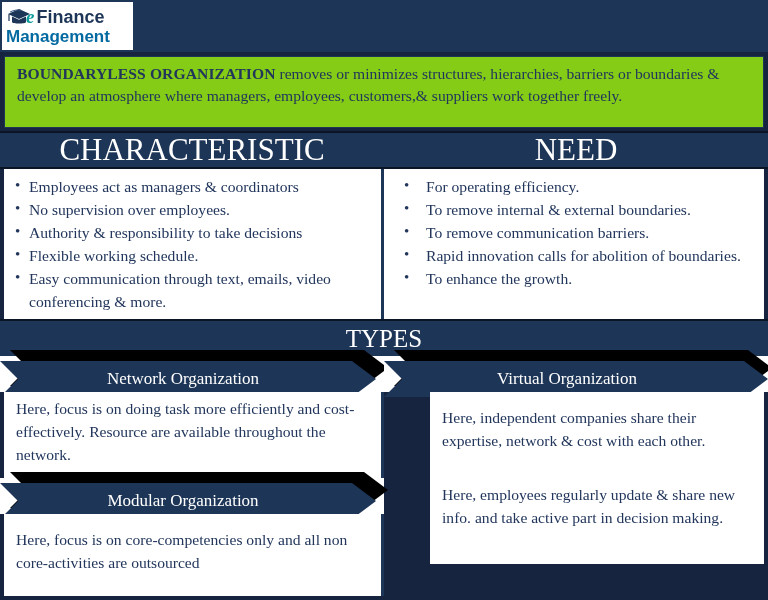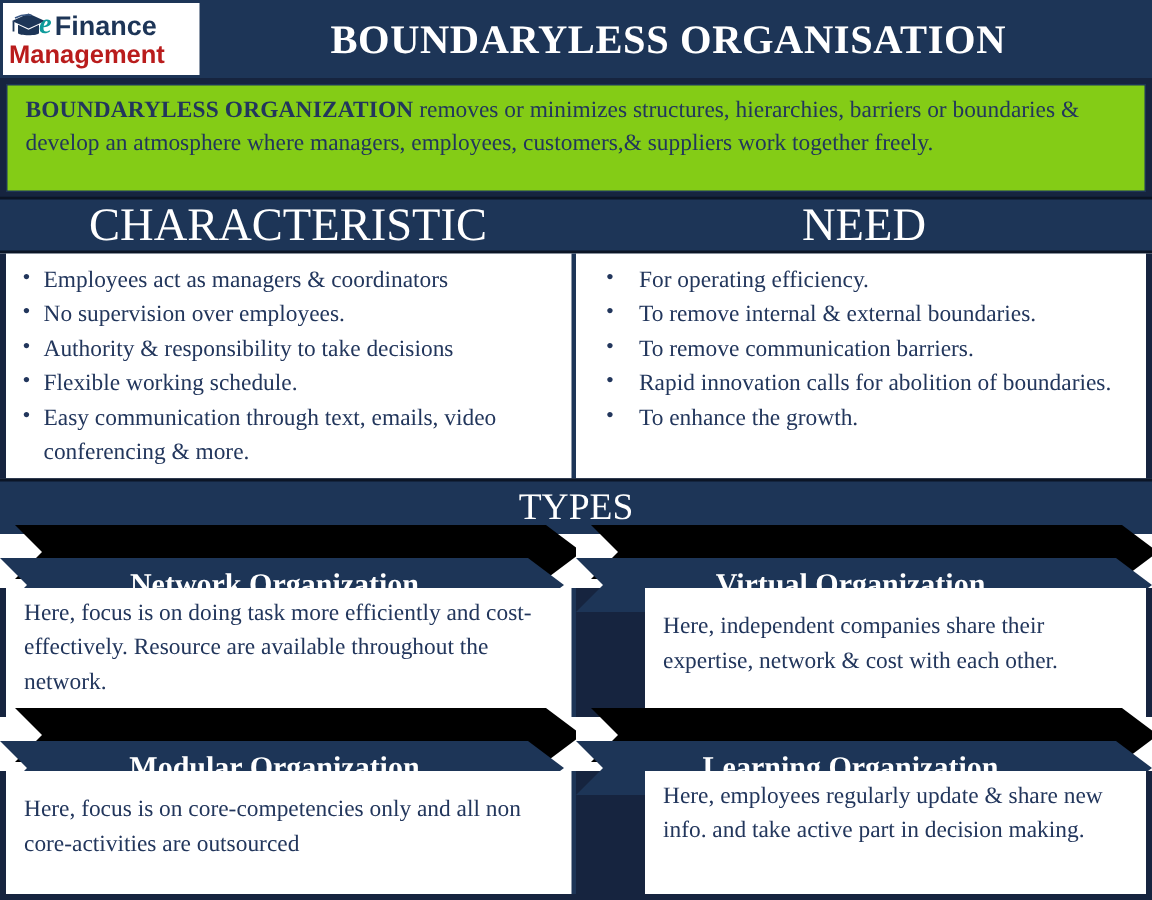--- a/index.html
+++ b/index.html
@@ -59,21 +59,21 @@
     font-family: "Liberation Sans", sans-serif;
     font-weight: bold;
     font-size: 18px;
     color: #1d3557;
     letter-spacing: 0px;
   }
   .logo-mgmt {
     font-family: "Liberation Sans", sans-serif;
     font-weight: bold;
     font-size: 17px;
-    color: #b91c1c;
+    color: #0369a1;
     line-height: 19px;
     margin-top: -1px;
   }
   .header-title {
     position: absolute;
     left: 133px; top: 0;
     width: 635px; height: 52px;
     display: flex;
     align-items: center;
     justify-content: center;
@@ -208,32 +208,31 @@
   .arrow-shadow {
     position: absolute;
     left: 0; top: 0;
     width: 384px; height: 36px;
     background: #000000;
     clip-path: polygon(6px 0, 360px 0, 384px 18px, 360px 36px, 6px 36px, 24px 18px);
     transform: translate(4px, -6px);
   }
   .arrow {
     position: absolute;
-    left: 0; top: 16px;
+    left: 0; top: 5px;
     width: 384px; height: 36px;
     background: #1d3557;
     clip-path: polygon(0 0, 360px 0, 384px 18px, 360px 36px, 0 36px, 18px 18px);
     display: flex;
     align-items: center;
     justify-content: center;
     color: #ffffff;
-    font-size: 20px;
+    font-size: 17px;
     box-sizing: border-box;
     padding-right: 18px;
-    font-weight: bold;
   }
   .arrow-body-left  { clip-path: polygon(0 0, 352px 0, 376px 18px, 352px 36px, 0 36px, 18px 18px); }
 
   .type-body {
     position: relative;
     background: #ffffff;
     box-sizing: border-box;
     color: #22365c;
     font-size: 15.6px;
     line-height: 23px;
@@ -268,21 +267,20 @@
             <path d="M6 9.5 L6 15 C6 17 20 17 20 15 L20 9.5 L13 12.8 Z" fill="#1d3557"></path>
             <path d="M3 7.2 L3 14" stroke="#1d3557" stroke-width="1.2" fill="none"></path>
             <path d="M4 5 C8 3 12 2.6 15 3.2" stroke="#3d5a86" stroke-width="1" fill="none"></path>
           </svg>
         </span>
         <span class="logo-e">e</span>
         <span class="logo-finance">Finance</span>
       </div>
       <div class="logo-mgmt">Management</div>
     </div>
-    <div class="header-title">BOUNDARYLESS ORGANISATION</div>
   </div>
 
   <div class="intro">
     <b>BOUNDARYLESS ORGANIZATION</b><span> removes or minimizes structures, hierarchies, barriers or boundaries &amp; develop an atmosphere where managers, employees, customers,&amp; suppliers work together freely.</span>
   </div>
 
   <div class="bar-row">
     <div class="bar bar-left">CHARACTERISTIC</div>
     <div class="bar bar-right">NEED</div>
   </div>
@@ -330,23 +328,19 @@
 
     <div class="type-cell tc-bl">
       <div class="arrow-wrap">
         <div class="arrow-shadow"></div>
         <div class="arrow arrow-body-left">Modular Organization</div>
       </div>
       <div class="type-body tb-left">Here, focus is on core-competencies only and all non core-activities are outsourced</div>
     </div>
 
     <div class="type-cell tc-br">
-      <div class="arrow-wrap">
-        <div class="arrow-shadow"></div>
-        <div class="arrow">Learning Organization</div>
-      </div>
       <div class="type-body tb-right">Here, employees regularly update &amp; share new info. and take active part in decision making.</div>
     </div>
 
   </div>
 
   <div class="bottom-edge"></div>
 </div>
 
 </body></html>

